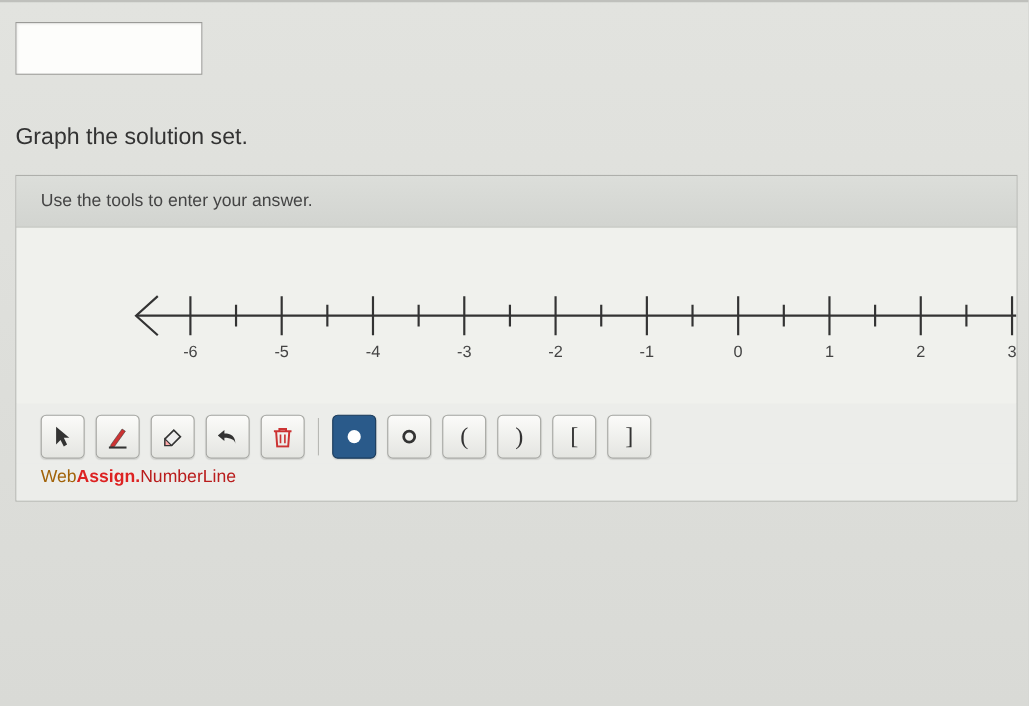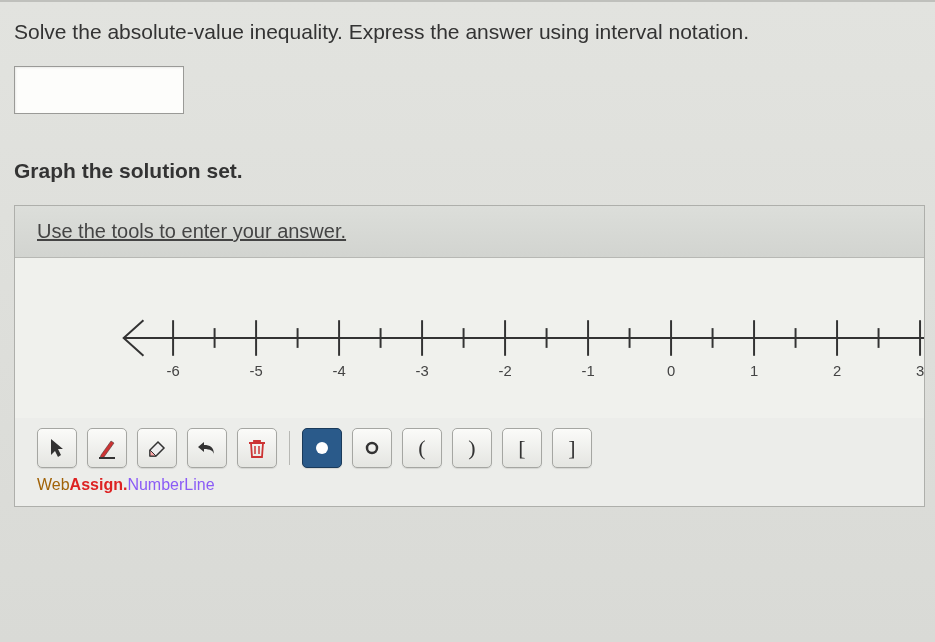--- a/index.html
+++ b/index.html
@@ -38,34 +38,32 @@
     border: 1px solid #9a9a97;
     margin-left: 4px;
     margin-bottom: 45px;
     box-shadow: inset 1px 1px 2px rgba(0,0,0,0.08);
   }
   .sub-instruction {
     font-size: 21px;
     color: #333;
     margin-left: 4px;
     margin-bottom: 22px;
-    font-weight: bold;
   }
   .widget {
     margin-left: 4px;
     border: 1px solid #aeafab;
     background: #e8e9e5;
   }
   .widget-header {
     background: linear-gradient(to bottom, #dcdeda 0%, #d2d4d0 100%);
     border-bottom: 1px solid #b7b8b4;
     padding: 14px 22px;
-    font-size: 20px;
+    font-size: 16px;
     color: #444;
-    text-decoration: underline;
   }
   .numberline-area {
     height: 160px;
     position: relative;
     background: #f0f1ed;
   }
   .nl-svg {
     position: absolute;
     left: 0; top: 0;
     width: 100%;
@@ -105,34 +103,33 @@
     margin: 0 2px;
   }
   .branding {
     padding: 4px 22px 12px 22px;
     font-size: 16px;
     color: #555;
     background: #ecedea;
   }
   .branding .assign { color: #d22; font-weight: bold; text-align: center; }
   .branding .web { color: #a16207; }
-  .branding .nl { color: #8b5cf6; }
+  .branding .nl { color: #b91c1c; }
   .nl-label {
     font-family: Arial, sans-serif;
     font-size: 15px;
     fill: #444;
     text-anchor: middle;
   }
 </style>
 </head>
 <body>
 
 <div class="page">
 
-  <div class="instruction">Solve the absolute-value inequality. Express the answer using interval notation.</div>
 
 
   <div class="answer-box"></div>
 
   <div class="sub-instruction">Graph the solution set.</div>
 
   <div class="widget">
     <div class="widget-header">Use the tools to enter your answer.</div>
 
     <div class="numberline-area">

